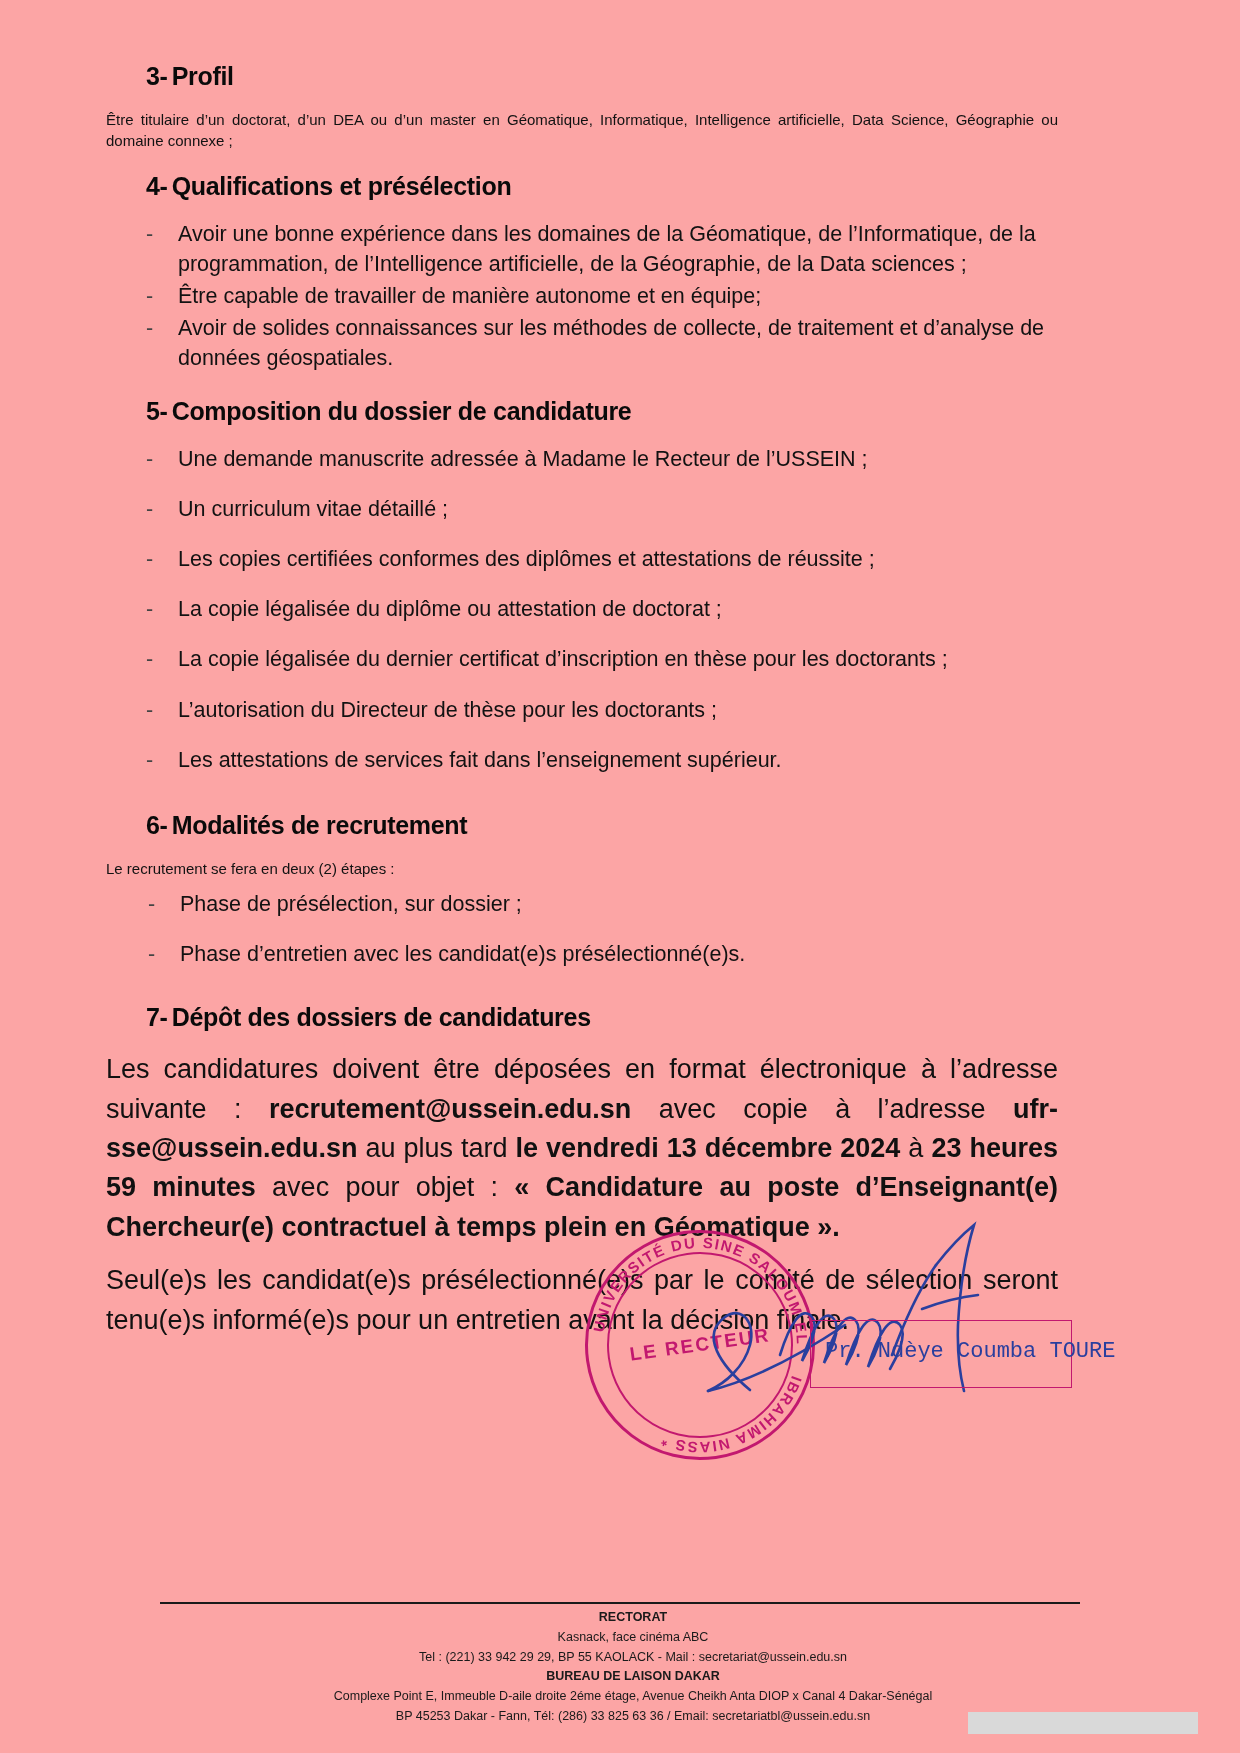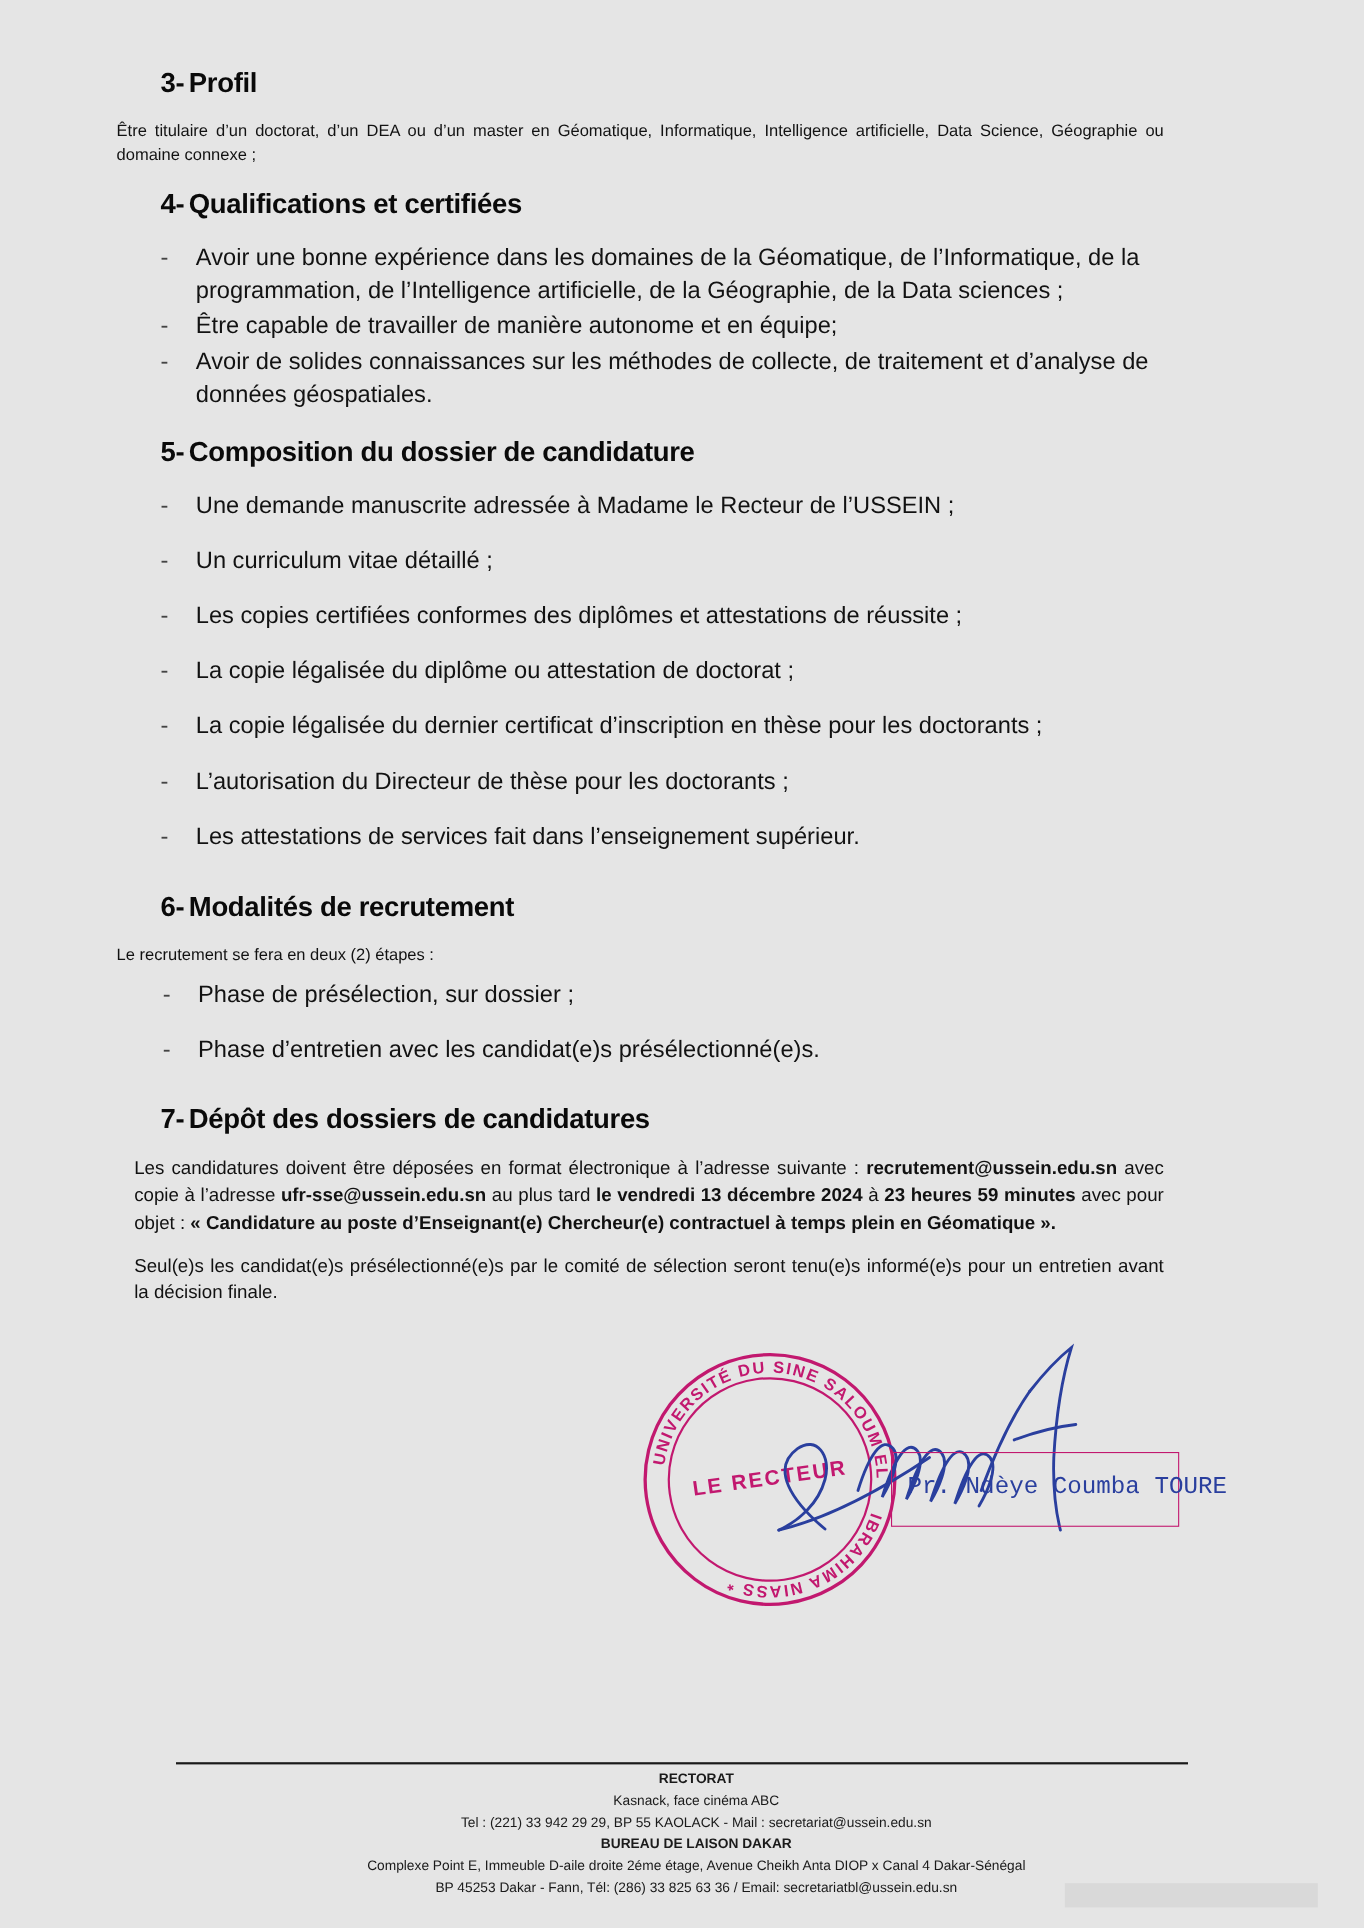--- a/index.html
+++ b/index.html
@@ -8,21 +8,21 @@
     background: #ffffff;
   }
   body {
     font-family: "Liberation Sans", sans-serif;
     color: #111111;
   }
   .page {
     position: relative;
     width: 1240px;
     height: 1753px;
-    background: #e5e5e5;
+    background: #fca5a5;
     overflow: hidden;
     box-sizing: border-box;
   }
   .content {
     position: absolute;
     left: 106px;
     top: 62px;
     width: 952px;
   }
 
@@ -68,23 +68,23 @@
     top: 0;
     color: #444;
   }
   ul.dash-list.spaced > li { margin-bottom: 20px; }
   ul.dash-list.tight > li { margin-bottom: 2px; }
   ul.dash-list.indent-more > li { padding-left: 74px; }
   ul.dash-list.indent-more > li::before { left: 42px; }
 
   
   p.just {
-    font-size: 17px;
+    font-size: 27px;
     line-height: 1.46;
-    margin: 0 0 14px 16px;
+    margin: 0 0 14px 0;
     text-align: justify;
     text-justify: inter-word;
   }
   p.just b { font-weight: bold; }
 
   
   .sig-area {
     position: absolute;
     left: 0;
     top: 1215px;
@@ -198,21 +198,21 @@
 
     <div class="sec-block">
       <h2 class="section-title">
         <span class="num">3-</span><span>Profil</span>
       </h2>
       <p class="body-text">Être titulaire d’un doctorat, d’un DEA ou d’un master en Géomatique, Informatique, Intelligence artificielle, Data Science, Géographie ou domaine connexe ;</p>
     </div>
 
     <div class="sec-block">
       <h2 class="section-title">
-        <span class="num">4-</span><span>Qualifications et certifiées</span>
+        <span class="num">4-</span><span>Qualifications et présélection</span>
       </h2>
       <ul class="dash-list tight">
         <li>Avoir une bonne expérience dans les domaines de la Géomatique, de l’Informatique, de la programmation, de l’Intelligence artificielle, de la Géographie, de la Data sciences ;</li>
         <li>Être capable de travailler de manière autonome et en équipe;</li>
         <li>Avoir de solides connaissances sur les méthodes de collecte, de traitement et d’analyse de données géospatiales.</li>
       </ul>
     </div>
 
     <div class="sec-block" style="margin-top:24px">
       <h2 class="section-title">

